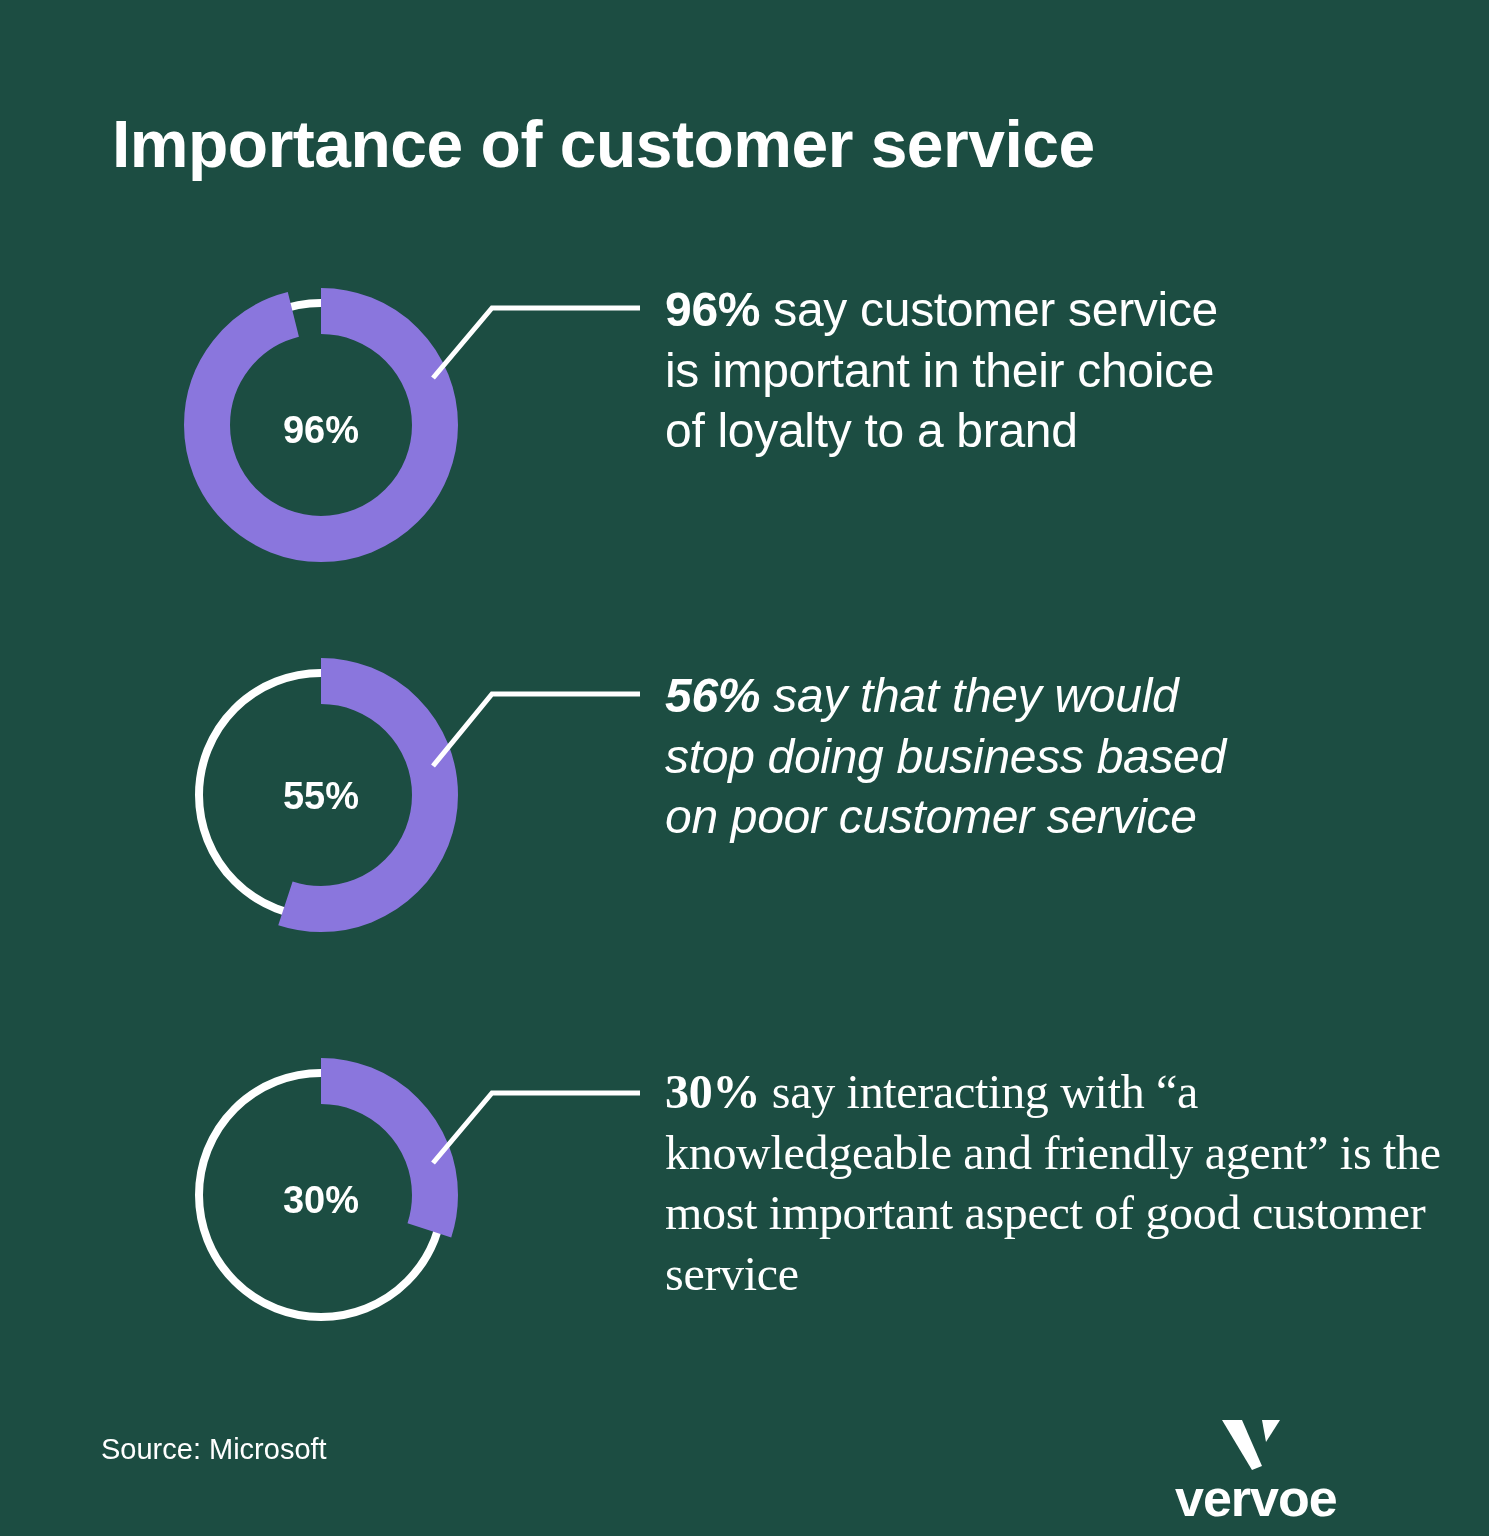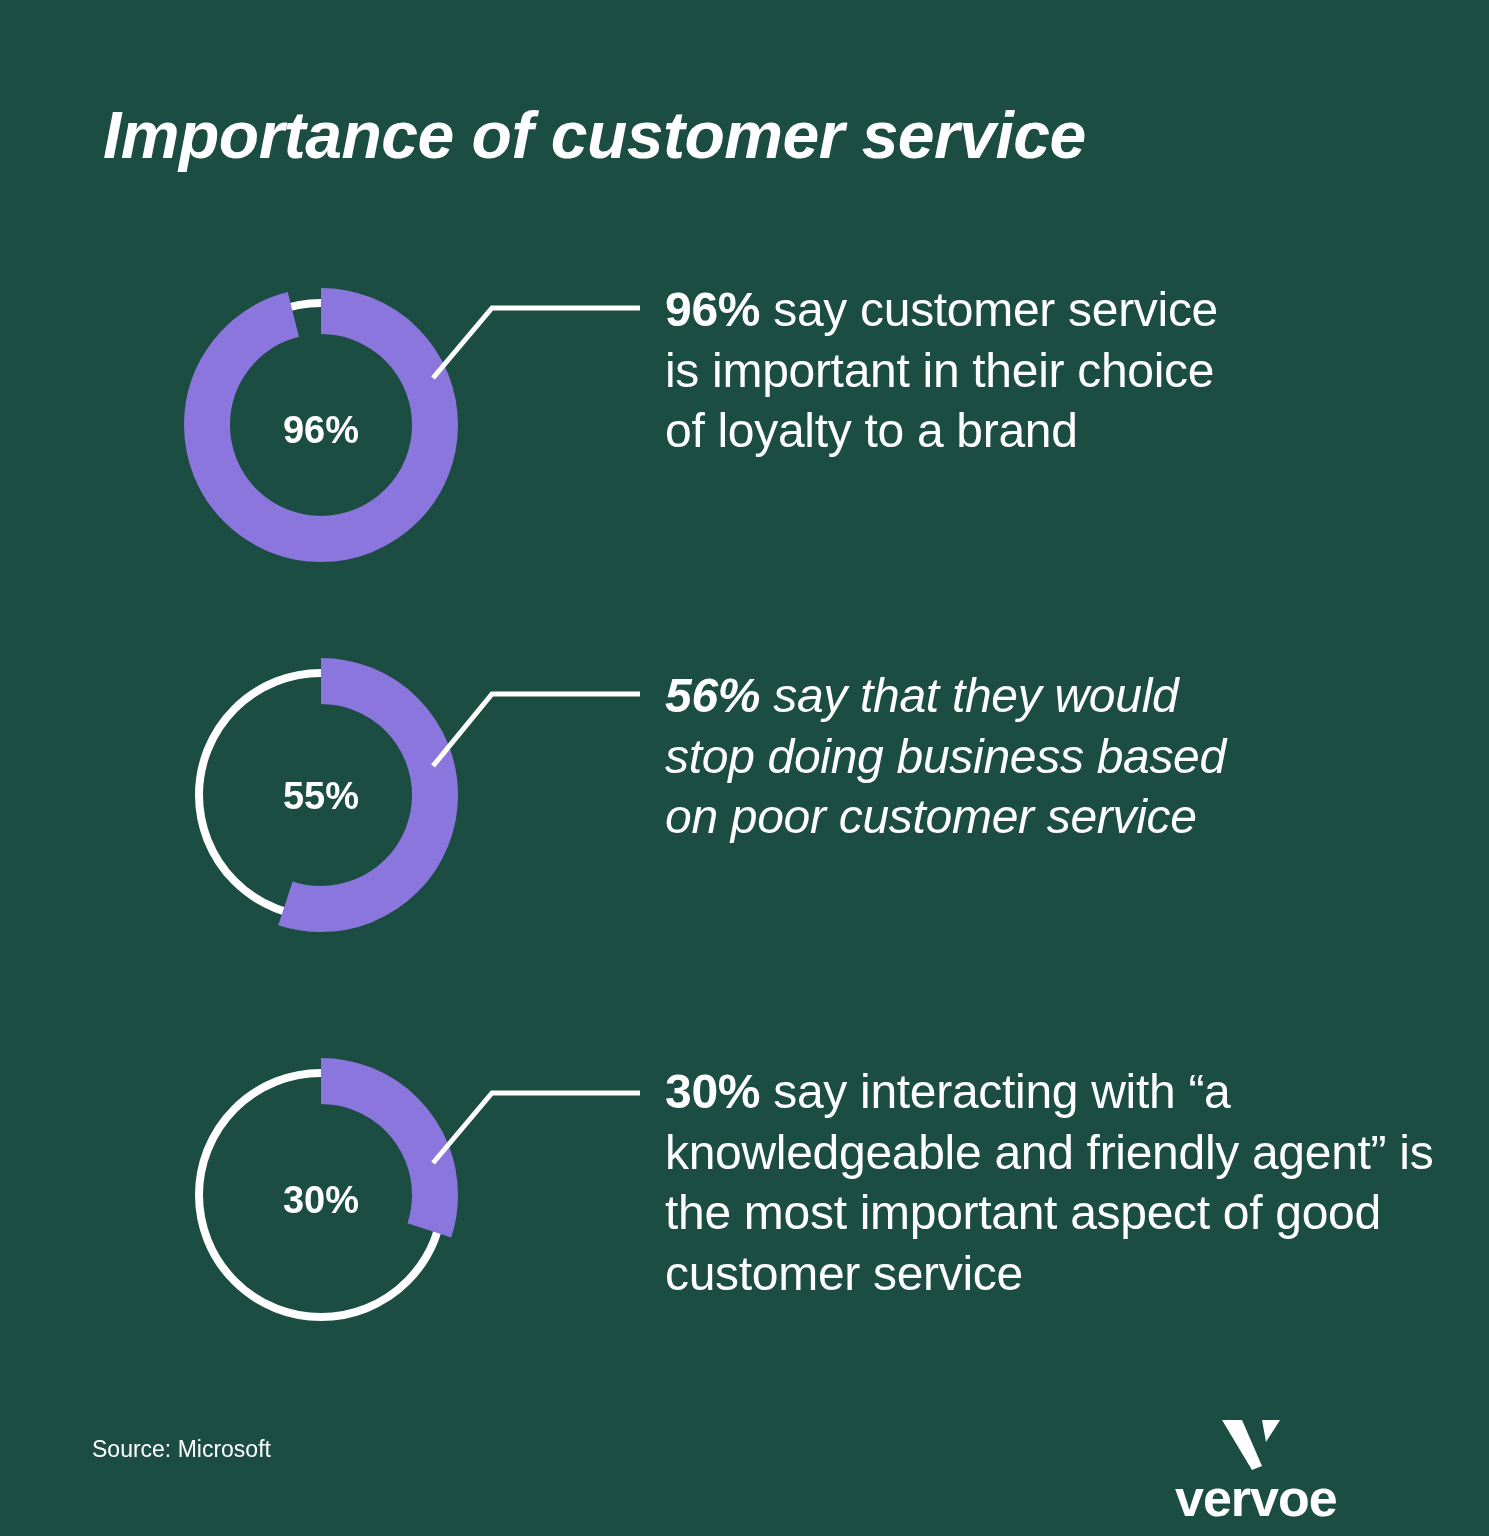--- a/index.html
+++ b/index.html
@@ -6,35 +6,35 @@
   body {
     width: 1489px; height: 1536px;
     background: #1c4d42;
     position: relative; overflow: hidden;
     font-family: "Liberation Sans", "DejaVu Sans", sans-serif;
     color: #ffffff;
   }
   .title {
     position: absolute; left: 96px; top: 88px;
     font-size: 66px; font-weight: bold; letter-spacing: -0.5px;
-    line-height: 80px; margin: 7px; font-style: italic;
+    line-height: 80px; margin: 16px;
   }
   .donut-svg { position: absolute; left: 0; top: 0; }
   .center-label {
     position: absolute; width: 200px; text-align: center;
     font-size: 38px; font-weight: bold; line-height: 44px;
   }
   .stat-text {
     position: absolute; left: 665px; width: 790px;
     font-size: 48px; line-height: 60.5px; letter-spacing: -0.3px;
   }
   .stat-text b { font-weight: bold; }
   .source {
-    position: absolute; left: 92px; top: 1435px;
-    font-size: 23px; line-height: 28px;
+    position: absolute; left: 101px; top: 1435px;
+    font-size: 29px; line-height: 28px;
   }
   .logo {
     position: absolute; left: 1165px; top: 1418px;
     display: flex; align-items: center; flex-direction: column;
   }
   .logo-word {
     font-size: 52px; font-weight: bold; letter-spacing: -1px;
     margin-left: 10px; line-height: 56px;
   }
 </style>
@@ -60,21 +60,21 @@
   <polyline points="433,766 492,694 640,694" fill="none" stroke="#ffffff" stroke-width="5"></polyline>
   <polyline points="433,1163 492,1093 640,1093" fill="none" stroke="#ffffff" stroke-width="5"></polyline>
 </svg>
 
 <div class="center-label" style="left:221px; top:408px;">96%</div>
 <div class="center-label" style="left:221px; top:774px;">55%</div>
 <div class="center-label" style="left:221px; top:1178px;">30%</div>
 
 <div class="stat-text" style="top:280px; width:600px;"><b>96%</b><span> say customer service is important in their choice of loyalty to a brand</span></div>
 <div class="stat-text" style="top:666px; width:580px;font-style:italic;"><b>56%</b><span> say that they would stop doing business based on poor customer service</span></div>
-<div class="stat-text" style="top:1062px; width:780px;"><b>30%</b><span> say interacting with “a knowledgeable and friendly agent” is the most important aspect of good customer service</span></div>
+<div class="stat-text" style="top:1062px; width:780px;font-family:Liberation Serif, serif;"><b>30%</b><span> say interacting with “a knowledgeable and friendly agent” is the most important aspect of good customer service</span></div>
 
 <div class="source">Source: Microsoft</div>
 
 <div class="logo">
   <svg width="58" height="52" viewBox="0 0 58 52">
     <polygon points="0,2 20,2 40,48 30,52" fill="#ffffff"></polygon>
     <polygon points="40,2 58,2 44,24" fill="#ffffff"></polygon>
   </svg>
   <span class="logo-word">vervoe</span>
 </div>

